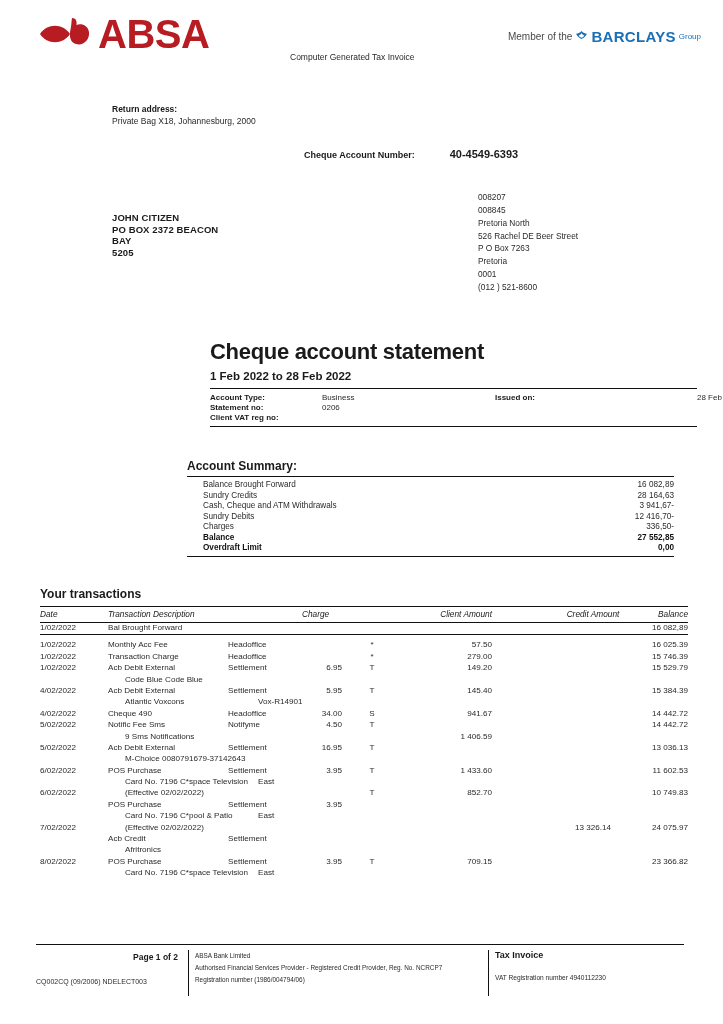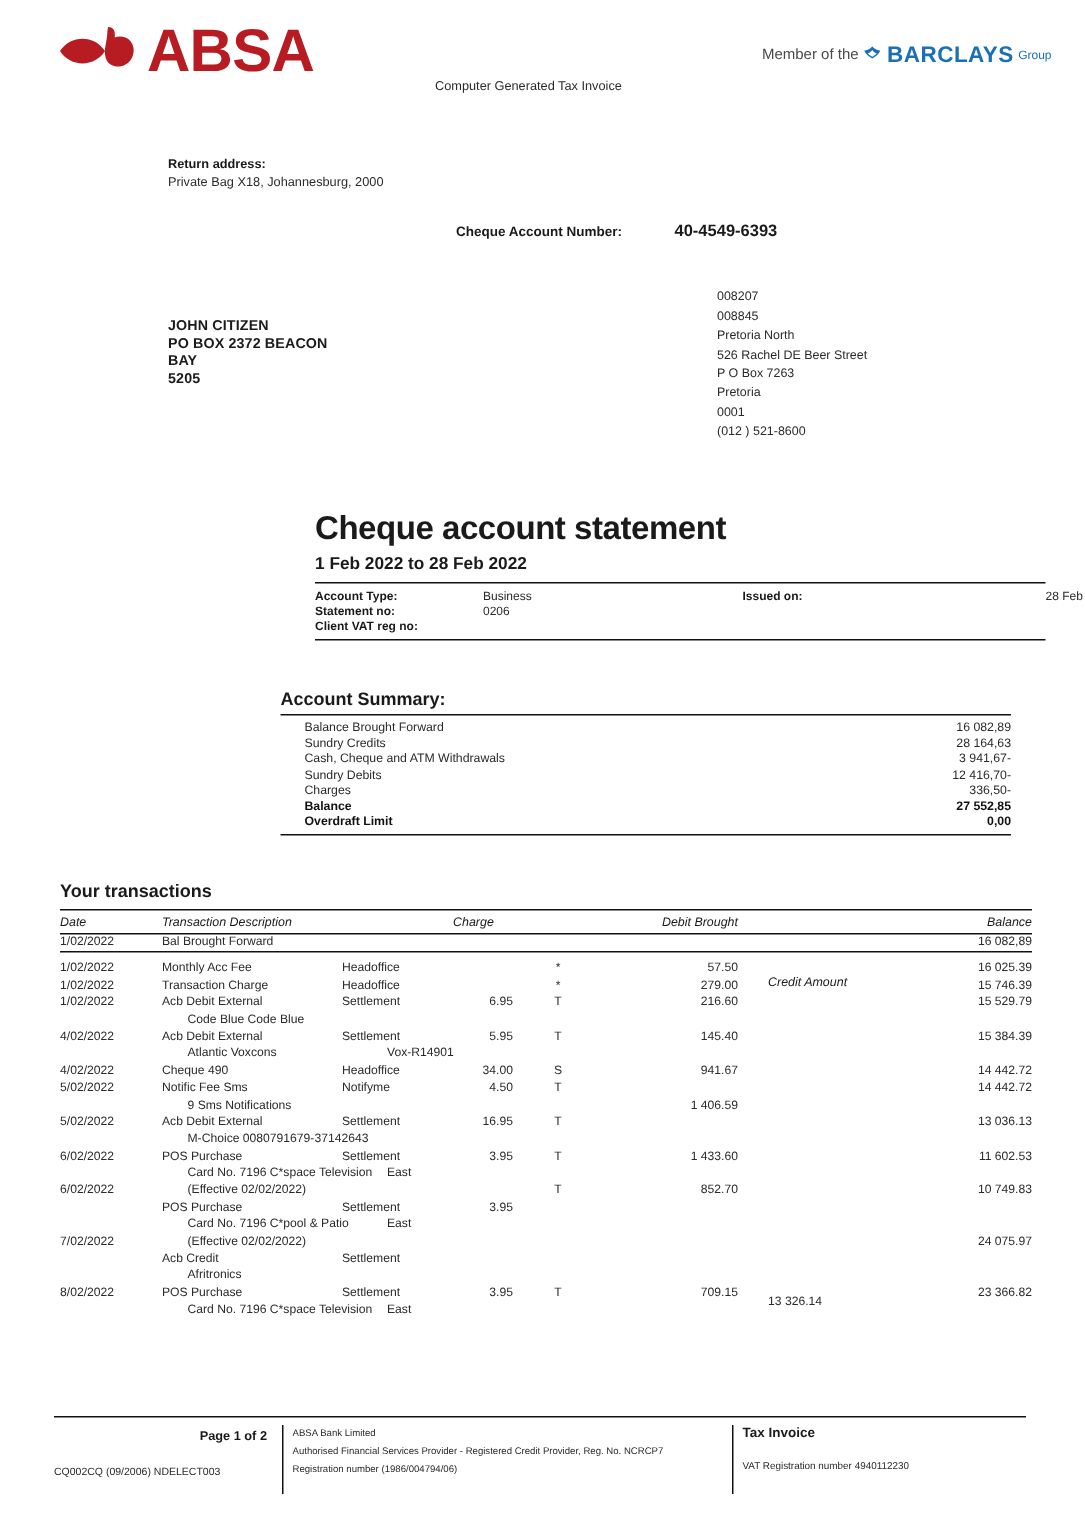--- a/index.html
+++ b/index.html
@@ -208,21 +208,21 @@
     white-space: nowrap;
   }
   .c-date   { position: absolute; left: 0px; }
   .c-desc   { position: absolute; left: 68px; }
   .c-desc2  { position: absolute; left: 85px; }
   .c-party  { position: absolute; left: 188px; }
   .c-party2 { position: absolute; left: 218px; }
   .c-charge { position: absolute; left: 262px; width: 40px; text-align: right; }
   .c-flag   { position: absolute; left: 327px; width: 10px; text-align: center; }
   .c-debit  { position: absolute; left: 380px; width: 72px; text-align: right; }
-  .c-credit { position: absolute; left: 472px; width: 72px; text-align: left; margin-top: 40px; }
+  .c-credit { position: absolute; left: 517px; width: 72px; text-align: center; }
   .c-bal    { position: absolute; left: 576px; width: 72px; text-align: right; }
 
   
   .footer {
     position: absolute;
     left: 36px;
     top: 944px;
     width: 648px;
   }
   .footer-rule { border-top: 1.4px solid #111; }
@@ -391,21 +391,21 @@
     <div class="rule-thin"></div>
   </div>
 
   <div class="tx-area">
     <div class="tx-title">Your transactions</div>
     <div class="rule-thin"></div>
     <div class="tx-head" style="padding-top:2px;">
       <span class="c-date">Date</span>
       <span class="c-desc">Transaction Description</span>
       <span class="c-charge" style="text-align:left;left:262px;">Charge</span>
-      <span class="c-debit">Debit Brought</span>
+      <span class="c-debit">Client Amount</span>
       <span class="c-credit">Credit Amount</span>
       <span class="c-bal">Balance</span>
     </div>
     <div class="rule-thin"></div>
     <div class="tx-rows" id="tx-rows">
         <div class="tx-line">
           <span class="c-date">1/02/2022</span>
           <span class="c-desc">Bal Brought Forward</span>
           <span class="c-bal">16 082,89</span>
         </div>
@@ -425,21 +425,21 @@
           <span class="c-flag">*</span>
           <span class="c-debit">279.00</span>
           <span class="c-bal">15 746.39</span>
         </div>
         <div class="tx-line">
           <span class="c-date">1/02/2022</span>
           <span class="c-desc">Acb Debit External</span>
           <span class="c-party">Settlement</span>
           <span class="c-charge">6.95</span>
           <span class="c-flag">T</span>
-          <span class="c-debit">216.60</span>
+          <span class="c-debit">149.20</span>
           <span class="c-bal">15 529.79</span>
         </div>
         <div class="tx-line">
           <span class="c-desc2">Code Blue Code Blue</span>
         </div>
         <div class="tx-line">
           <span class="c-date">4/02/2022</span>
           <span class="c-desc">Acb Debit External</span>
           <span class="c-party">Settlement</span>
           <span class="c-charge">5.95</span>

